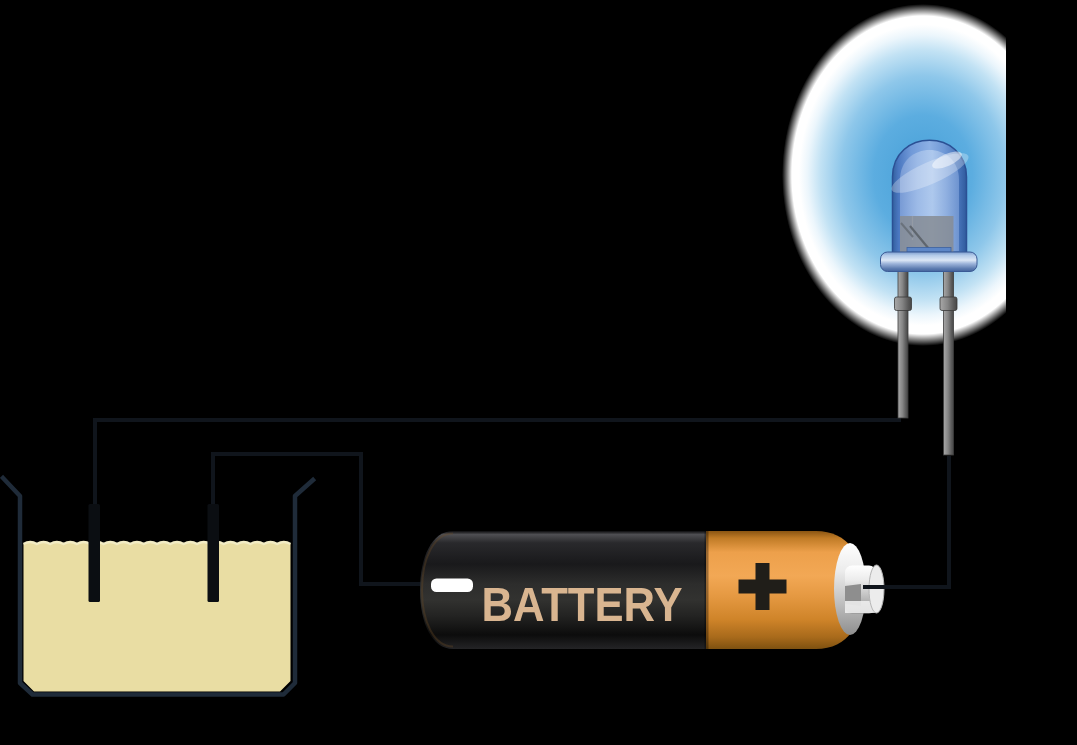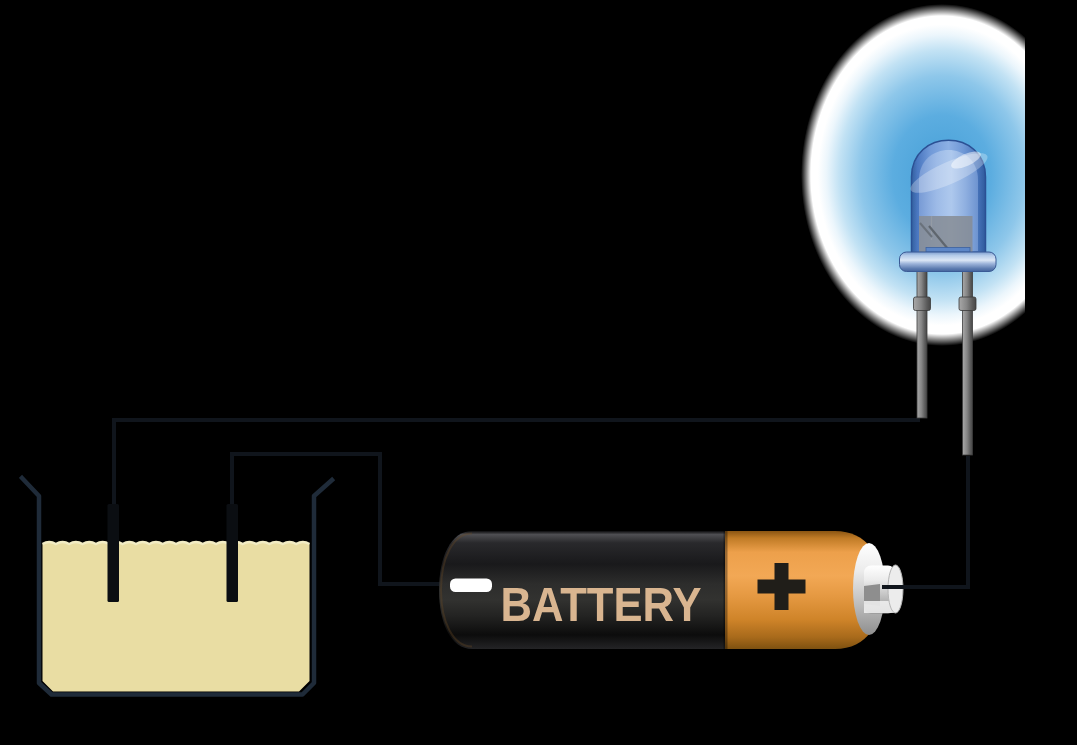--- a/index.html
+++ b/index.html
@@ -3,21 +3,20 @@
 <meta charset="utf-8">
 <style>
   html, body { margin: 0; padding: 0; background: #000; }
   #stage {
     position: relative;
     width: 1006px;
     height: 745px;
     background: #ec4899;
     overflow: hidden;
     font-family: "Liberation Sans", "DejaVu Sans", sans-serif;
-    margin-left: 19px;
   }
   #stage svg { display: block; }
   text.battery-label {
     font-family: "Liberation Sans", "DejaVu Sans", sans-serif;
     font-weight: 700;
   }
 </style>
 </head>
 <body>
 

